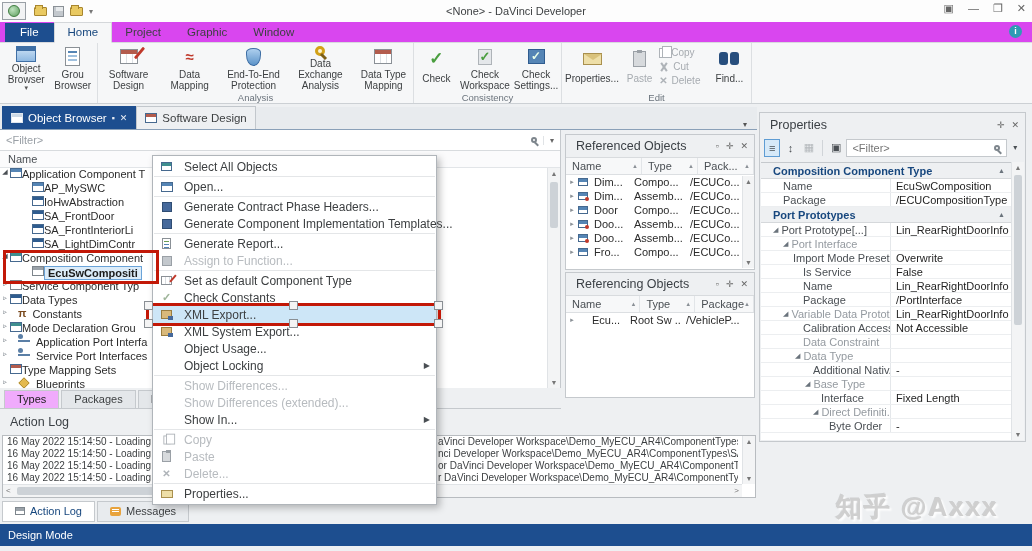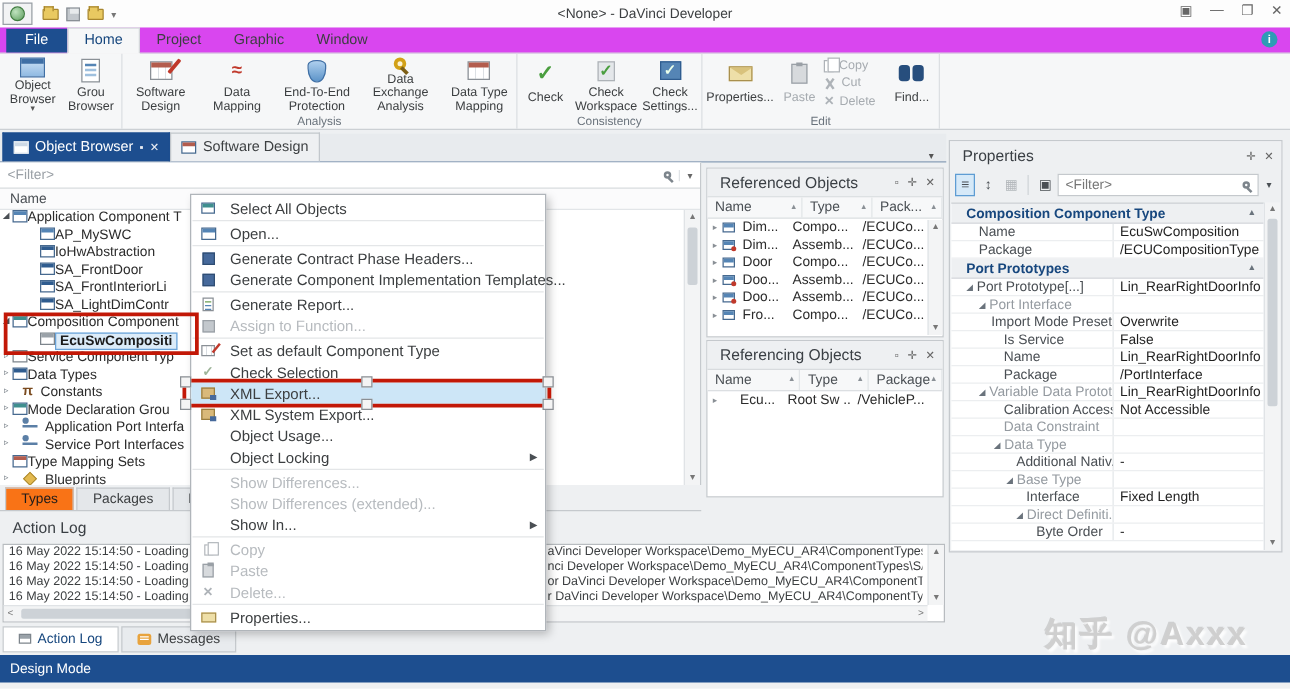--- a/index.html
+++ b/index.html
@@ -103,21 +103,21 @@
   .vscroll .thumb{position:absolute;left:2px;right:2px;top:14px;height:46px;background:#cdd2d7;border-radius:2px}
   .vscroll .up{position:absolute;top:2px;left:0;right:0}
   .vscroll .dn{position:absolute;bottom:2px;left:0;right:0}
   .pi-ico{color:#7a4a1e;font-weight:bold;font-size:11px;line-height:10px;margin:0 6px 0 8px}
   .plug{display:inline-block;width:12px;height:6px;border-bottom:2px solid #5b7fa6;position:relative;margin:0 6px 0 8px}
   .plug::before{content:"";position:absolute;left:0;top:-2px;width:5px;height:5px;border-radius:50%;background:#5b7fa6}
   .bp-ico{display:inline-block;width:10px;height:10px;background:#e3b94f;border:1px solid #a8862e;transform:rotate(45deg) scale(.8);margin:0 7px 0 9px}
 
   .left-tabs{position:absolute;left:0;top:388px;width:561px;height:21px;background:#eef0f2;border-bottom:1px solid #c5c9cd;display:flex;align-items:flex-end;font-size:11px;padding-left:4px}
   .ltab{padding:2px 12px 3px;border:1px solid #c5c9cd;border-bottom:none;background:#e4e7ea;color:#3c3f41;margin-right:2px}
-  .ltab.active{background:#f97316;color:#1b1b1b}
+  .ltab.active{background:#f0abfc;color:#1b1b1b}
 
   
   .action-panel{position:absolute;left:0;top:409px;width:757px;height:115px}
   .ap-title{font-size:12.5px;color:#3a3f44;padding:6px 0 4px 10px}
   .log-box{position:absolute;left:2px;top:26px;width:754px;height:63px;background:#fff;border:1px solid #b8bcc0}
   .log-line{position:relative;height:12px;font-size:10px;color:#3c3f41;white-space:nowrap;overflow:hidden}
   .log-line .l{position:absolute;left:4px;top:0}
   .log-line .r{position:absolute;left:435px;top:0;width:300px;overflow:hidden}
   .log-hscroll{position:absolute;left:0;right:13px;bottom:0;height:13px;background:#f3f4f5;border-top:1px solid #e0e3e6;font-size:8px;color:#777}
   .log-hscroll .thumb{position:absolute;left:14px;top:2px;width:420px;height:8px;background:#cdd2d7;border-radius:2px}
@@ -795,21 +795,21 @@
     <div class="mitem">
         <span class="mi">
           <span class="mini-tbl"></span>
         </span>
         <span>Set as default Component Type</span>
       </div>
     <div class="mitem">
         <span class="mi">
           <span class="mini-check gray">✓</span>
         </span>
-        <span>Check Selection</span>
+        <span>Check Constants</span>
       </div>
     <div class="mitem hl">
       <span class="mi">
           <span class="mini-tan"></span>
         </span>
         <span>XML Export...</span>
       <span class="anno-menu">
         <span class="handle h-tl"></span>
           <span class="handle h-tc"></span>
           <span class="handle h-tr"></span>

